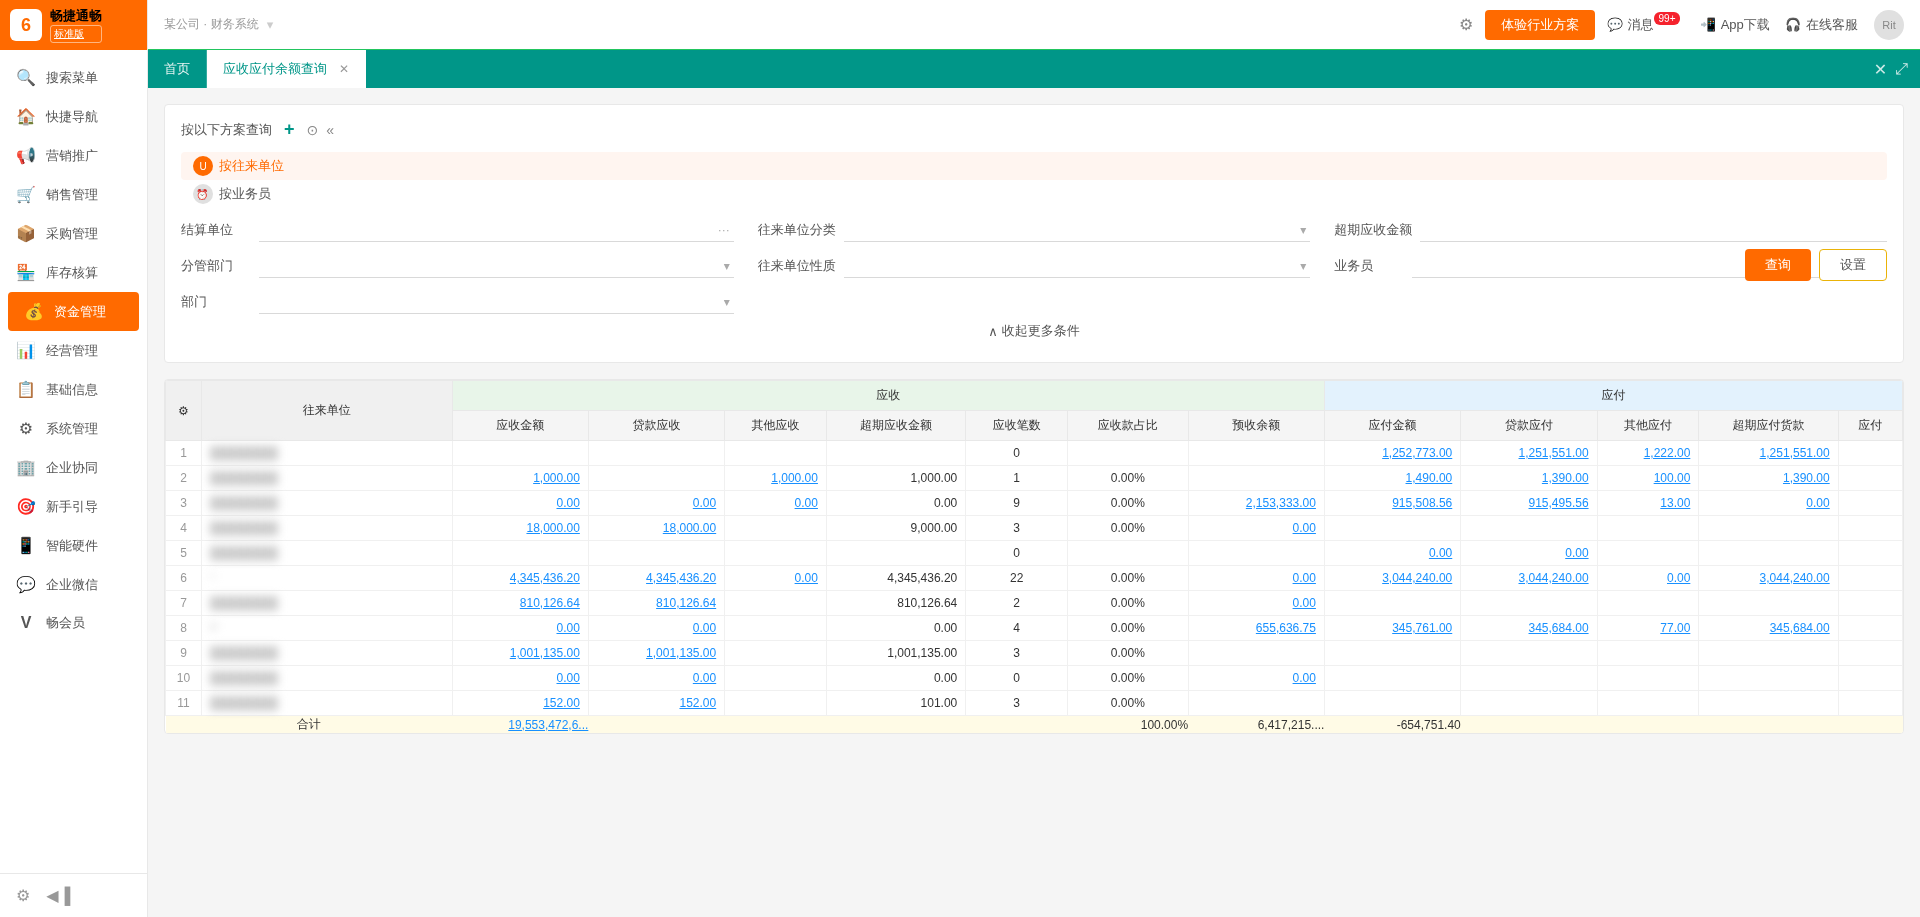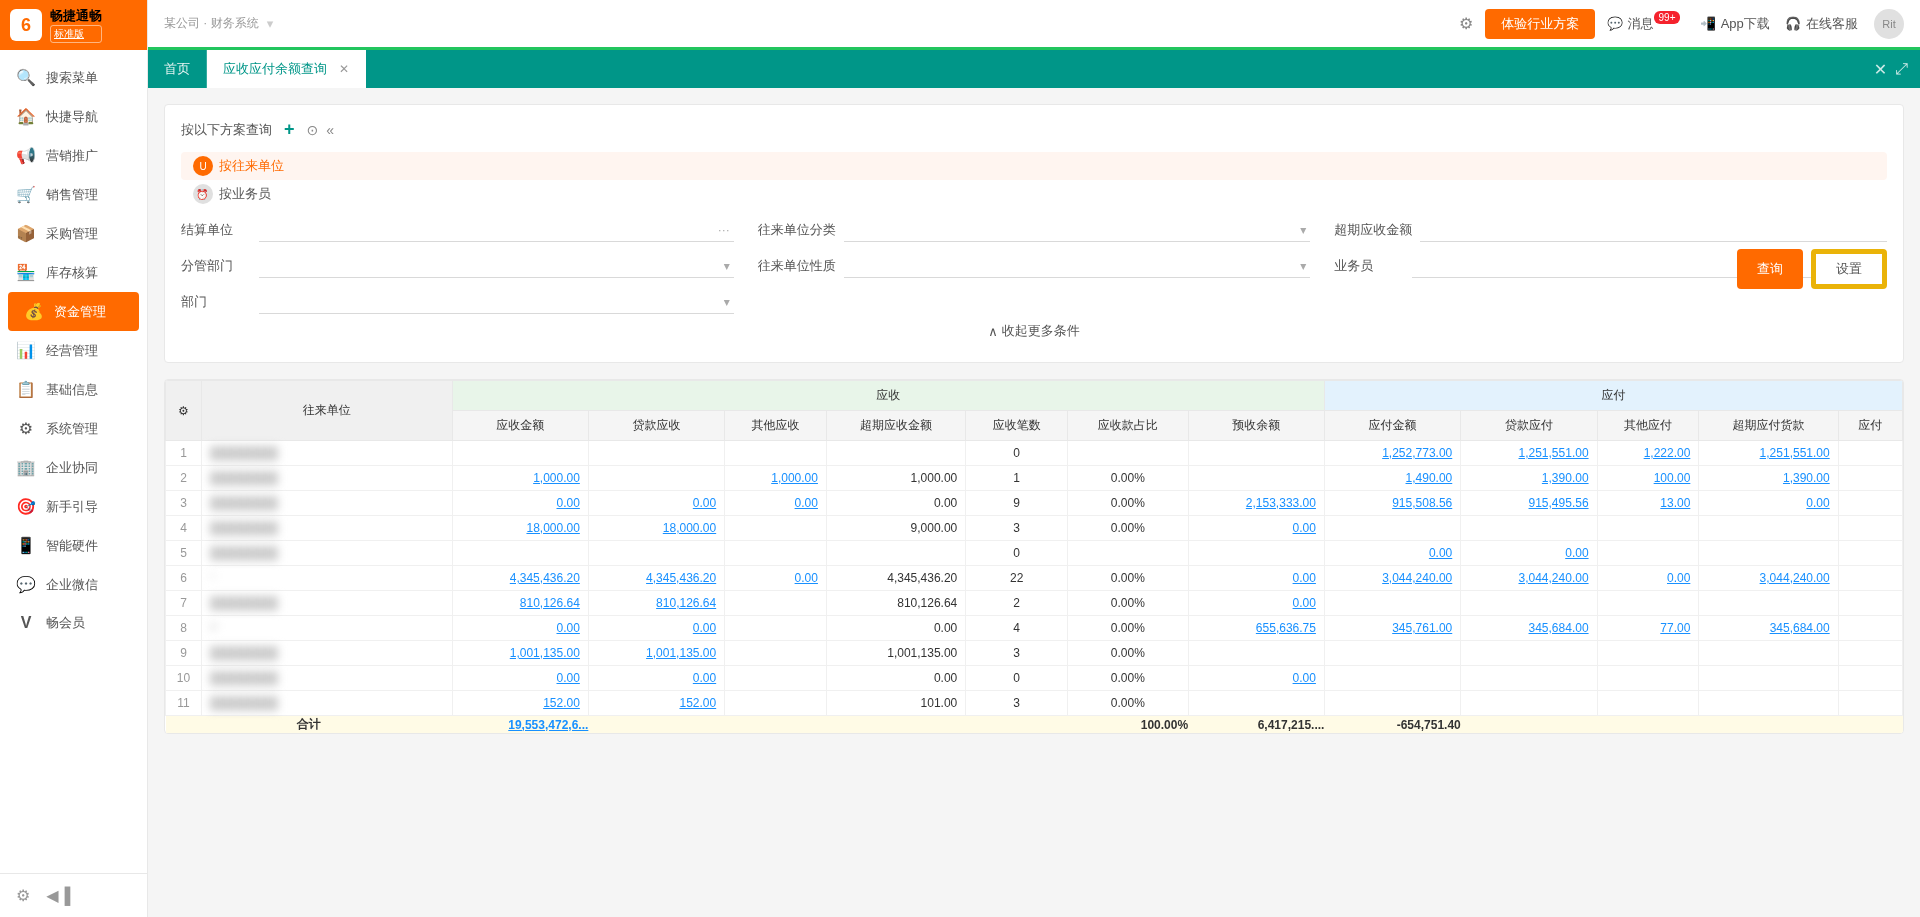--- a/index.html
+++ b/index.html
@@ -27,21 +27,21 @@
     .sidebar-item.active { background: #ff6a00; color: #fff; border-radius: 4px; margin: 0 8px; }
     .sidebar-item-icon { font-size: 16px; width: 20px; text-align: center; }
     .sidebar-bottom {
       padding: 12px 16px; border-top: 1px solid #e8e8e8; display: flex; align-items: center; gap: 16px;
     }
     .sidebar-bottom-icon { color: #999; cursor: pointer; font-size: 16px; }
 
     
     .topbar {
       position: fixed; left: 148px; top: 0; right: 0; height: 50px;
-      background: #fff; border-bottom: 3px solid #22c55e; display: flex; align-items: center;
+      background: #fff; border-bottom: 1px solid #22c55e; display: flex; align-items: center;
       padding: 0 16px; z-index: 99; gap: 12px;
     }
     .topbar-breadcrumb {
       display: flex; align-items: center; gap: 8px; flex: 1; color: #999; font-size: 13px;
     }
     .topbar-breadcrumb-item { color: #999; font-size: 12px; }
     .topbar-chevron { color: #ccc; }
     .topbar-settings { color: #888; font-size: 16px; cursor: pointer; }
     .topbar-solution-btn {
       background: #ff6a00; color: #fff; border: none; padding: 6px 16px; border-radius: 4px;
@@ -126,21 +126,21 @@
 
     
     .query-buttons {
       position: absolute; right: 16px; top: 144px; display: flex; flex-direction: row; gap: 8px;
     }
     .query-btn {
       background: #ff6a00; color: #fff; border: none; padding: 6px 20px; border-radius: 4px;
       cursor: pointer; font-size: 13px; white-space: nowrap;
     }
     .settings-btn {
-      background: #fff; color: #555; border: 5px solid #eab308; padding: 6px 20px; border-radius: 4px;
+      background: #fff; color: #555; border: 1px solid #eab308; padding: 6px 20px; border-radius: 4px;
       cursor: pointer; font-size: 13px;
     }
 
     
     .table-container {
       background: #fff; border: 1px solid #e8e8e8; border-radius: 4px; overflow: auto;
     }
     .data-table {
       width: 100%; border-collapse: collapse; font-size: 12px;
     }
@@ -155,21 +155,21 @@
       border: 1px solid #f0f0f0; padding: 5px 8px; color: #333; white-space: nowrap;
     }
     .data-table .num { text-align: right; }
     .data-table .center { text-align: center; }
     .data-table .link { color: #1890ff; text-decoration: underline; cursor: pointer; }
     .data-table .row-num { text-align: center; color: #999; }
     .table-footer {
       background: #fffbe6; border-top: 1px solid #e8e8e8;
     }
     .table-footer td {
-      background: #fffbe6 !important; font-weight: 700; margin-left: 33px;
+      background: #fffbe6 !important; font-weight: 400; margin-left: 33px;
     }
     .blurred { filter: blur(4px); user-select: none; color: #ccc; }
 
     
     ::-webkit-scrollbar { width: 6px; height: 6px; }
     ::-webkit-scrollbar-track { background: #f5f5f5; }
     ::-webkit-scrollbar-thumb { background: #ccc; border-radius: 3px; }
   </style>
 </head>
 <body>

